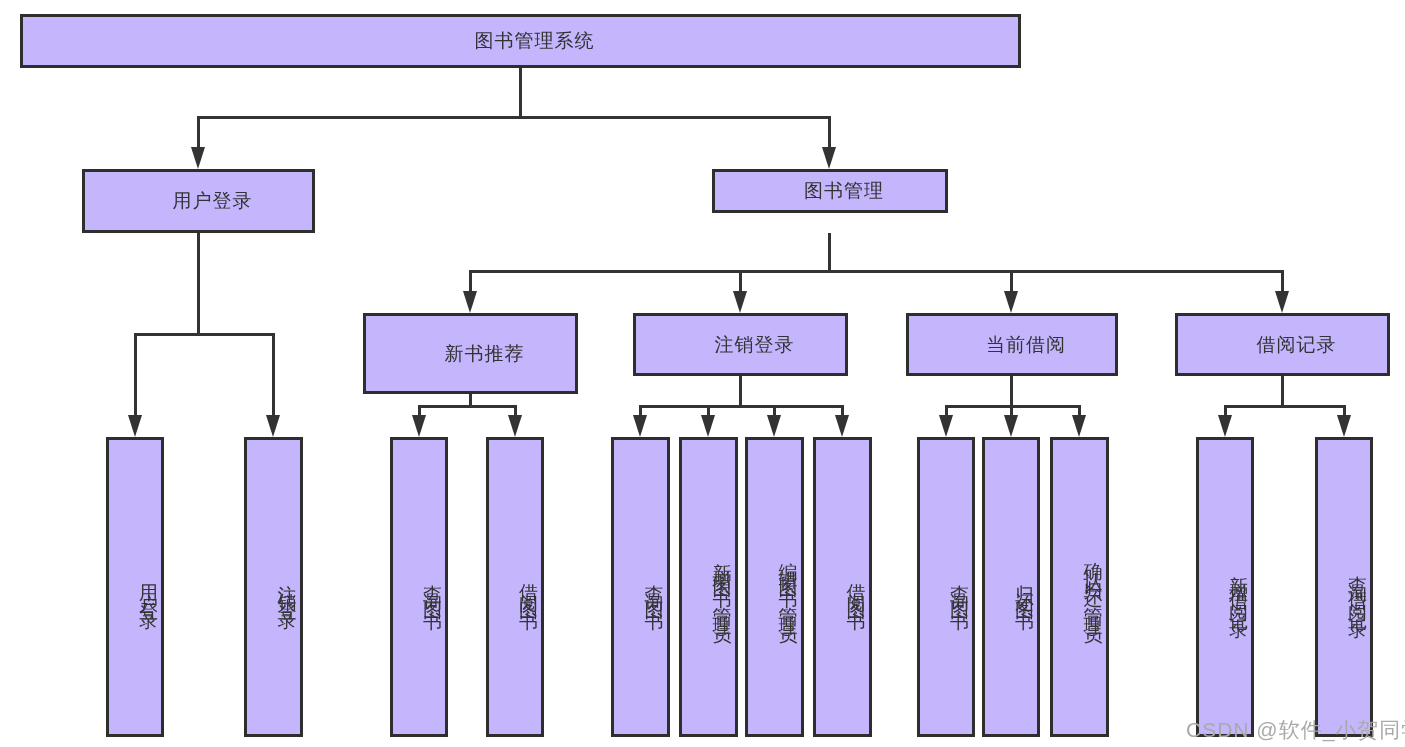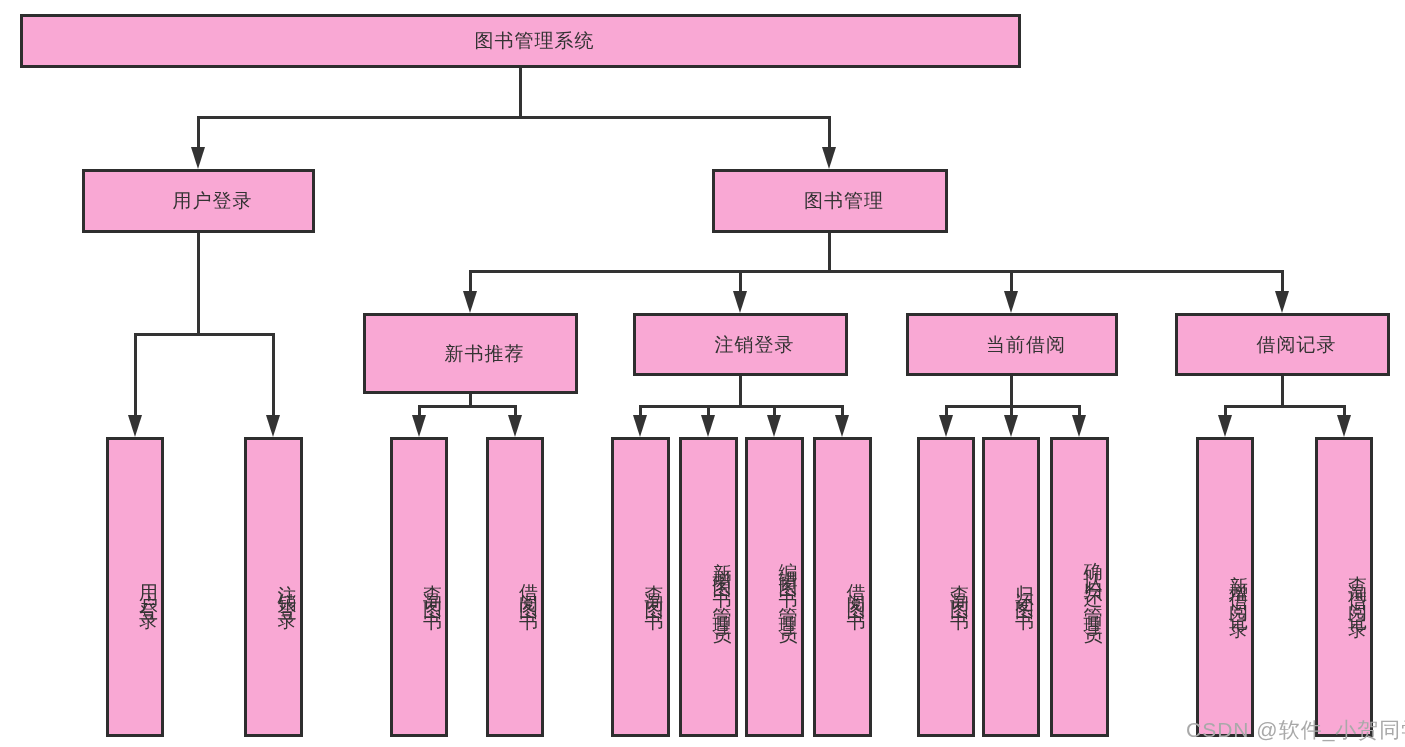--- a/index.html
+++ b/index.html
@@ -1,21 +1,21 @@
 <!DOCTYPE html>
 <html><head>
 <meta charset="utf-8">
 <style>
   html,body{margin:0;padding:0;background:#ffffff;}
   .stage{
     position:relative;width:1405px;height:747px;background:#ffffff;
     font-family:"Liberation Sans","DejaVu Sans",sans-serif;overflow:hidden;
   }
   .hnode,.vnode{
-    position:absolute;box-sizing:border-box;border:3px solid #2e2e2e;background:#f9a8d4;
+    position:absolute;box-sizing:border-box;border:3px solid #2e2e2e;background:#c4b5fd;
     display:flex;align-items:center;justify-content:center;color:#333333;padding-left:28px;
   }
   .hnode span{font-size:19px;letter-spacing:1px;white-space:nowrap;}
   .vnode span{
     writing-mode:vertical-rl;text-orientation:mixed;
     font-size:19px;letter-spacing:9px;line-height:1;white-space:nowrap;
   }
   .line{position:absolute;background:#333333;}
   .arrow{
     position:absolute;width:0;height:0;
@@ -91,21 +91,21 @@
   <div class="line" style="left:1343px;top:405px;width:3px;height:12px"></div>
   <div class="arrow" style="left:1337px;top:415px"></div>
 
   <div class="hnode" style="left:20px;top:14px;width:1001px;height:54px">
     <span>图书管理系统</span>
   </div>
 
   <div class="hnode" style="left:82px;top:169px;width:233px;height:64px">
     <span>用户登录</span>
   </div>
-  <div class="hnode" style="left:712px;top:169px;width:236px;height:64px">
+  <div class="hnode" style="left:712px;top:169px;width:236px;height:44px">
     <span>图书管理</span>
   </div>
 
   <div class="hnode" style="left:363px;top:313px;width:215px;height:81px">
     <span>新书推荐</span>
   </div>
   <div class="hnode" style="left:633px;top:313px;width:215px;height:63px">
     <span>注销登录</span>
   </div>
   <div class="hnode" style="left:906px;top:313px;width:212px;height:63px">

